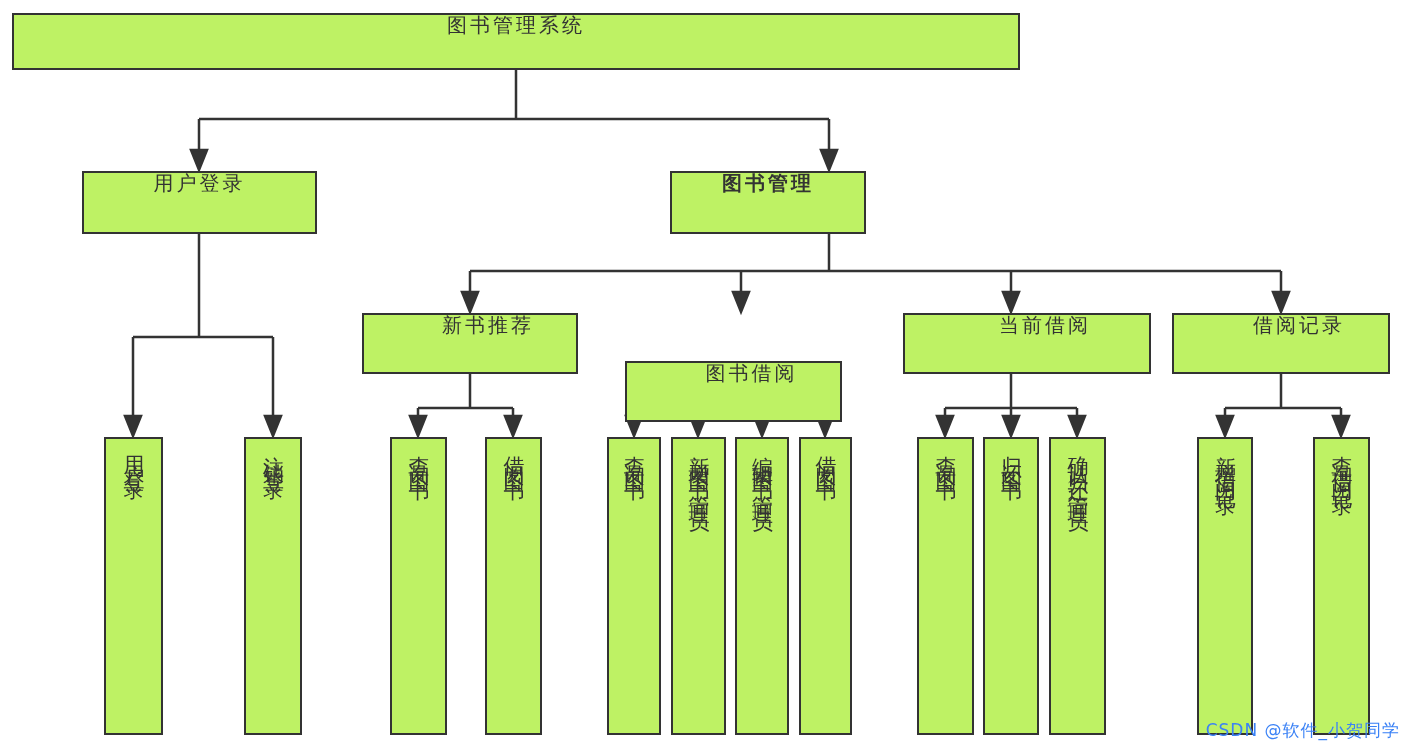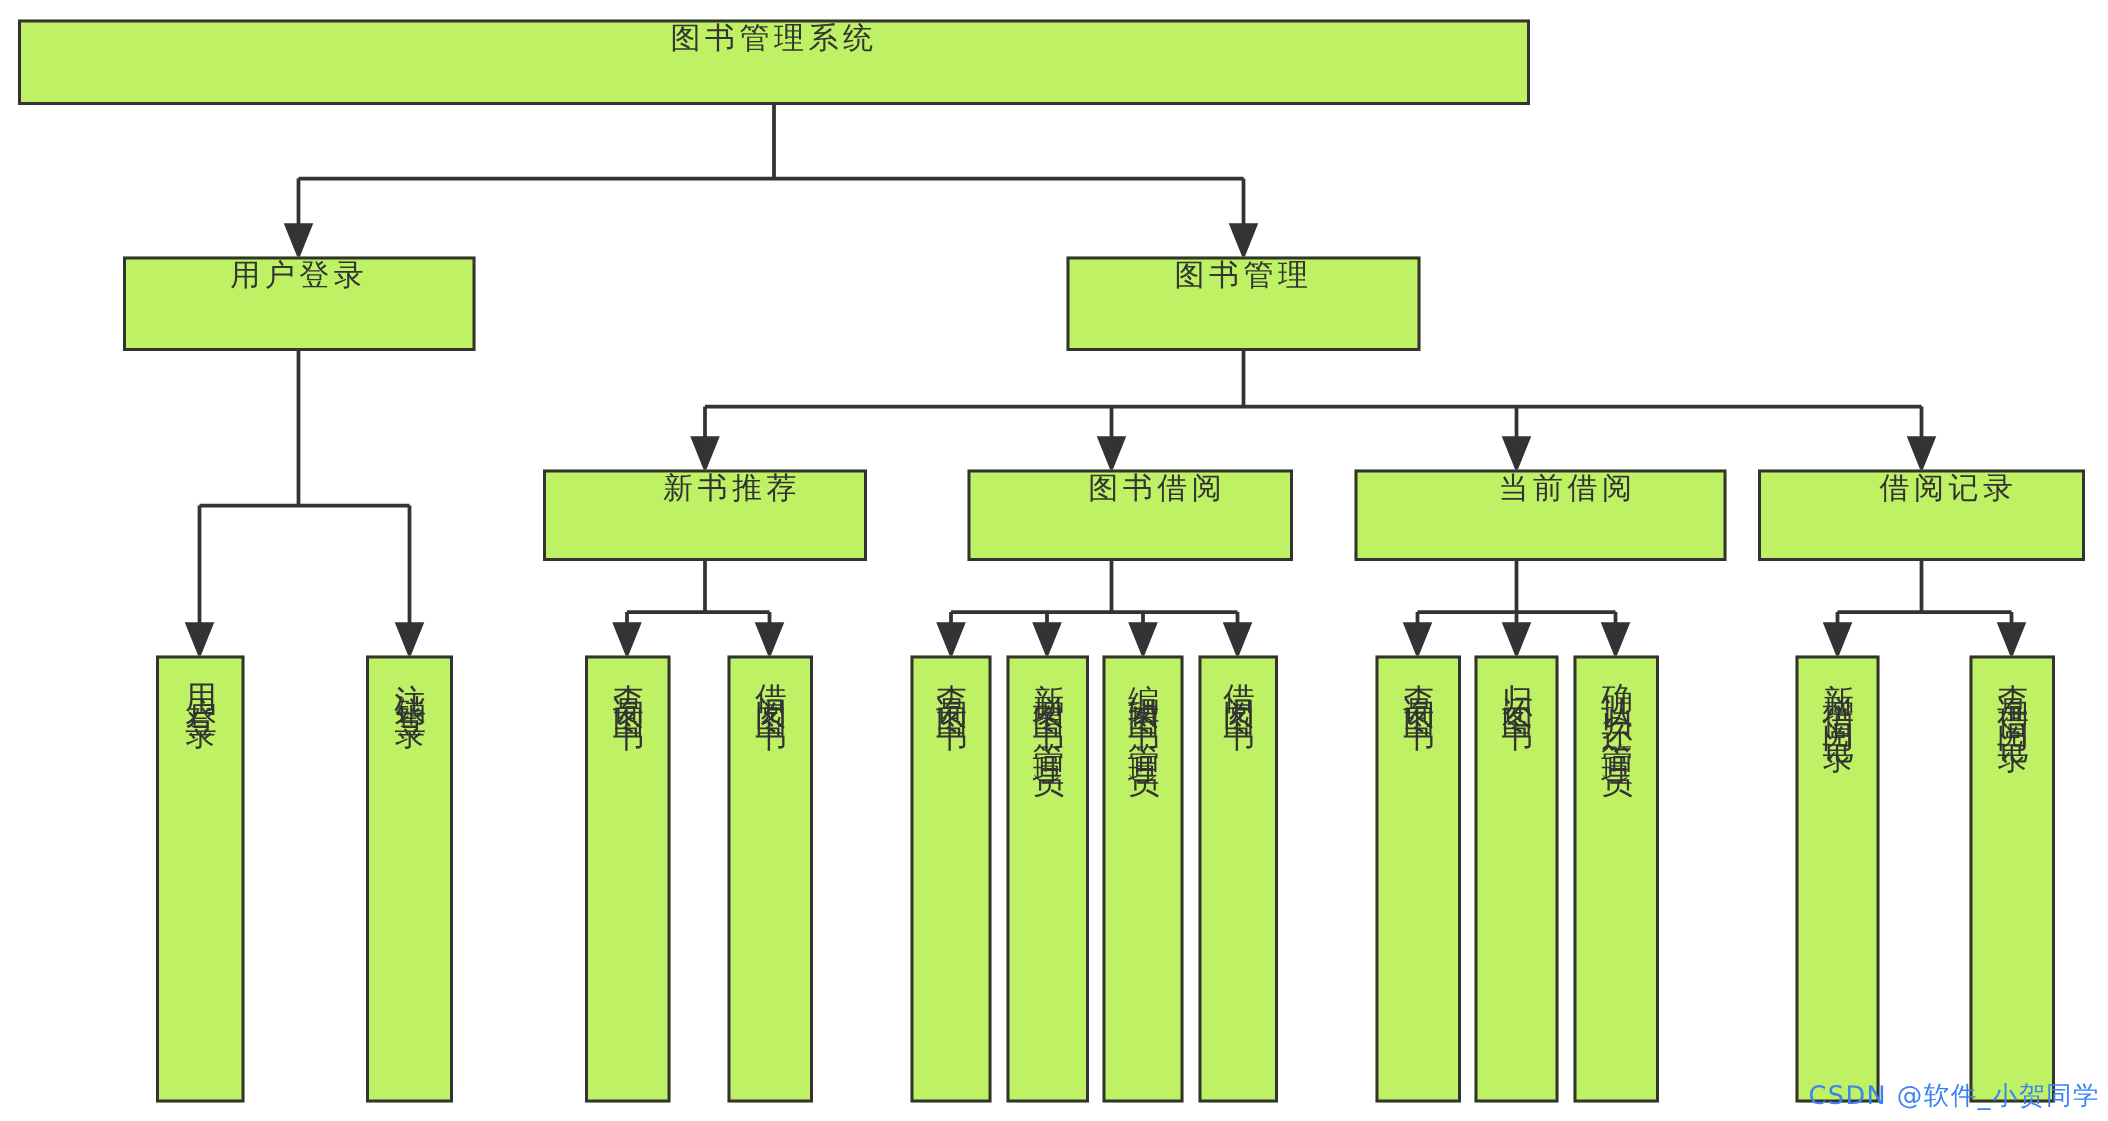--- a/index.html
+++ b/index.html
@@ -70,28 +70,28 @@
     </g>
   </svg>
 
   <div class="node hnode root">
     <span>图书管理系统</span>
   </div>
 
   <div class="node hnode lvl2" style="left:82px;width:235px;">
     <span>用户登录</span>
   </div>
-  <div class="node hnode lvl2" style="left:711px;width:236px;">
+  <div class="node hnode lvl2" style="left:670px;width:196px;font-weight:bold;">
     <span>图书管理</span>
   </div>
 
   <div class="node hnode lvl3" style="left:362px;width:216px;">
     <span>新书推荐</span>
   </div>
-  <div class="node hnode lvl3" style="left:645px;width:217px;">
+  <div class="node hnode lvl3" style="left:625px;width:217px;margin-top:48px;">
     <span>图书借阅</span>
   </div>
   <div class="node hnode lvl3" style="left:903px;width:248px;">
     <span>当前借阅</span>
   </div>
   <div class="node hnode lvl3" style="left:1172px;width:218px;">
     <span>借阅记录</span>
   </div>
 
   <div class="node leaf" style="left:104px;width:59px;">

